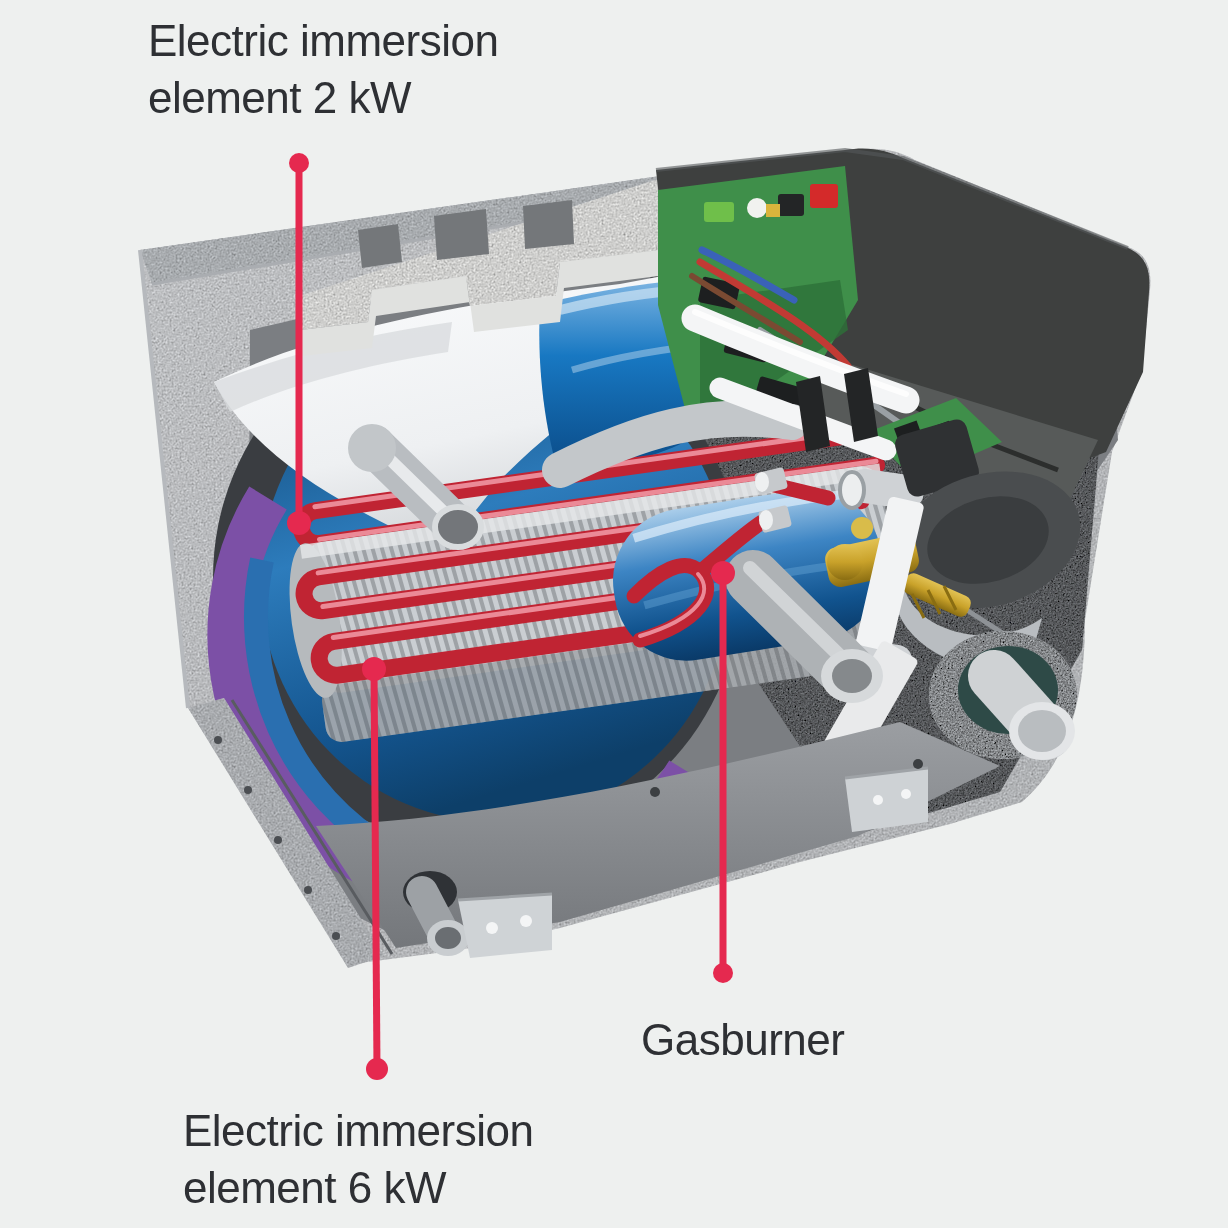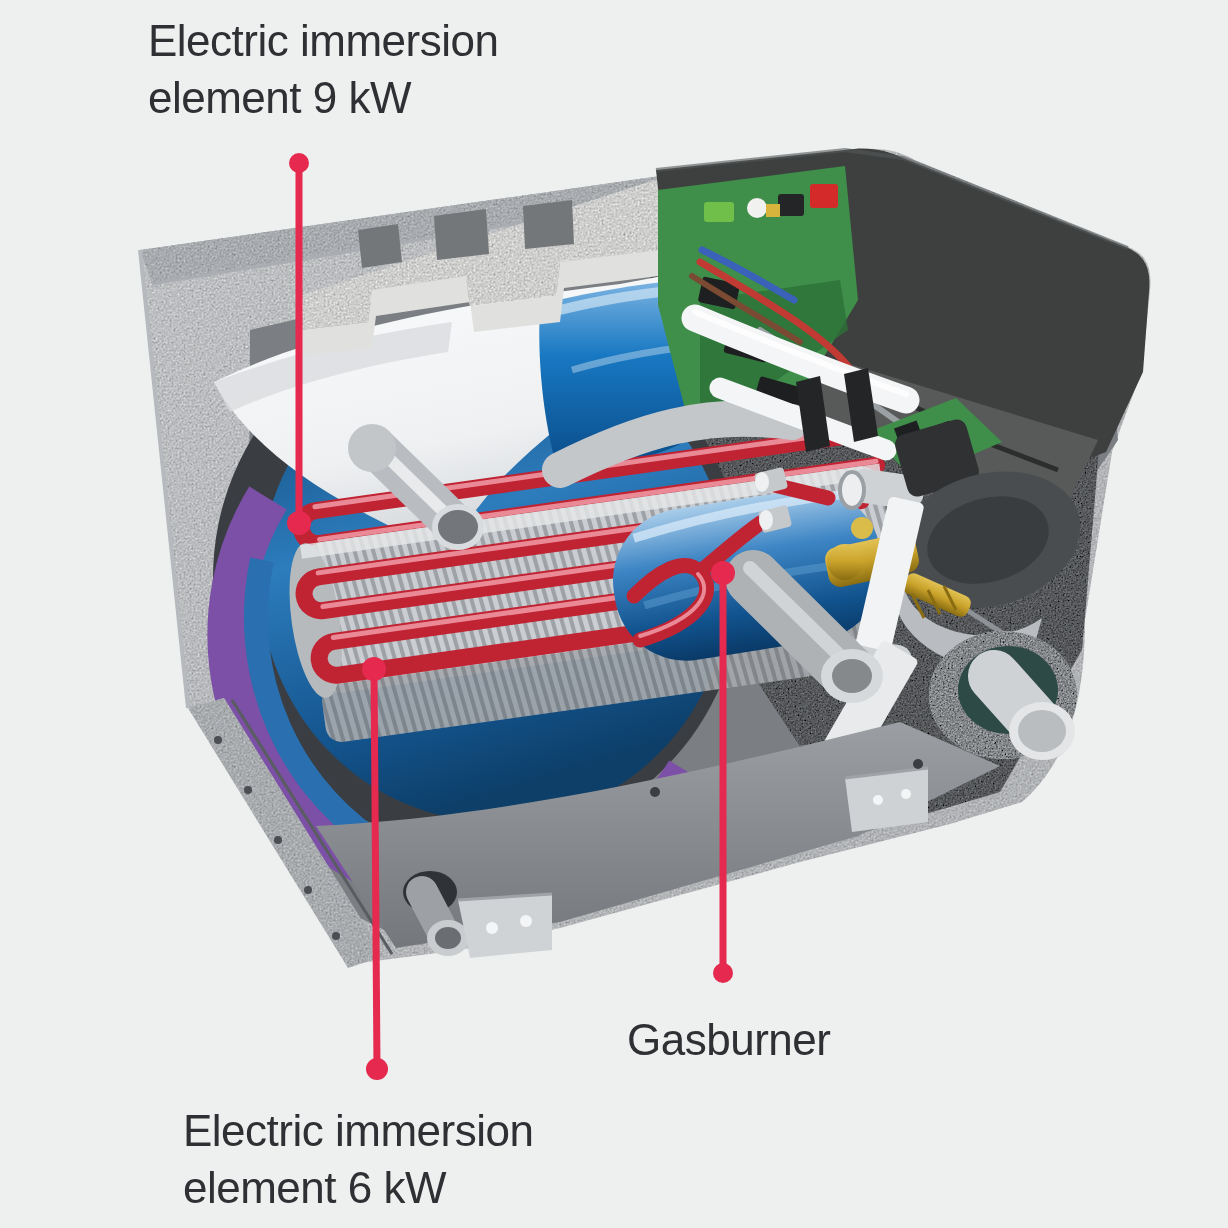--- a/index.html
+++ b/index.html
@@ -4,21 +4,21 @@
 <style>
   html,body{margin:0;padding:0;background:#eef0ef;}
   #stage{position:relative;width:1164px;height:1228px;background:#eef0ef;overflow:hidden;
          font-family:"Liberation Sans","DejaVu Sans",sans-serif;}
   #stage svg{position:absolute;left:0;top:0;}
   .callout-label{position:absolute;color:#2e3034;font-size:44px;line-height:57px;
                  font-weight:400;letter-spacing:-0.5px;white-space:nowrap;}
   .callout-label span{display:block;}
   #label-2kw{left:148px;top:12px;}
   #label-1kw{left:183px;top:1102px;}
-  #label-gasburner{left:627px;top:1011px;}
+  #label-gasburner{left:641px;top:1011px;}
 </style>
 </head>
 <body>
 
 <div id="stage">
 
 <svg width="1228" height="1228" viewBox="0 0 1228 1228">
   <defs>
     <filter id="speckLight" x="-5%" y="-5%" width="110%" height="110%">
       <feTurbulence type="fractalNoise" baseFrequency="0.5" numOctaves="2" result="n"></feTurbulence>
@@ -317,21 +317,21 @@
     <g>
       <line x1="723" y1="573" x2="723" y2="973" stroke-width="7"></line>
       <circle cx="723" cy="573" r="12" stroke="none"></circle>
       <circle cx="723" cy="973" r="10" stroke="none"></circle>
     </g>
   </g>
 </svg>
 
 <div class="callout-label" id="label-2kw">
   <span>Electric immersion</span>
-  <span>element 9 kW</span>
+  <span>element 2 kW</span>
 </div>
 <div class="callout-label" id="label-1kw">
   <span>Electric immersion</span>
   <span>element 6 kW</span>
 </div>
 <div class="callout-label" id="label-gasburner">
   <span>Gasburner</span>
 </div>
 
 </div>

